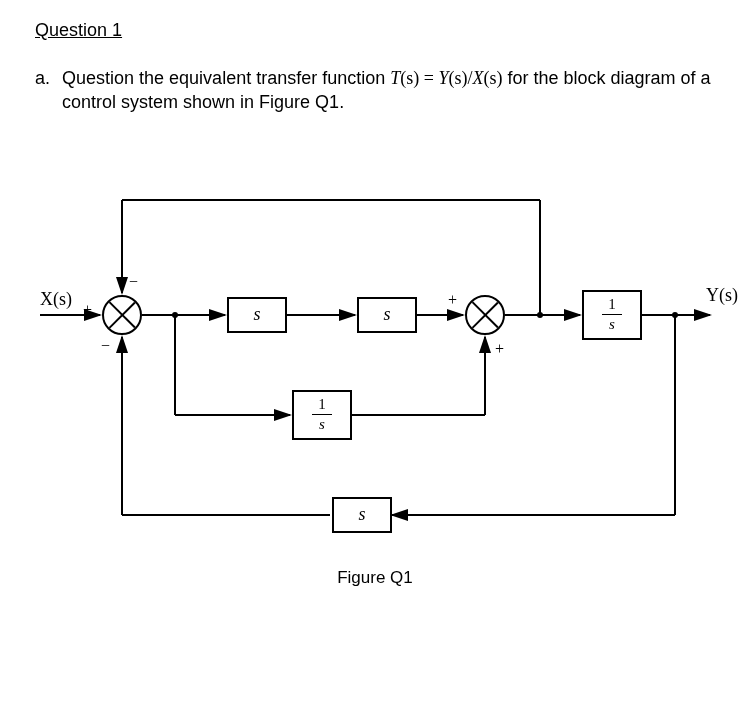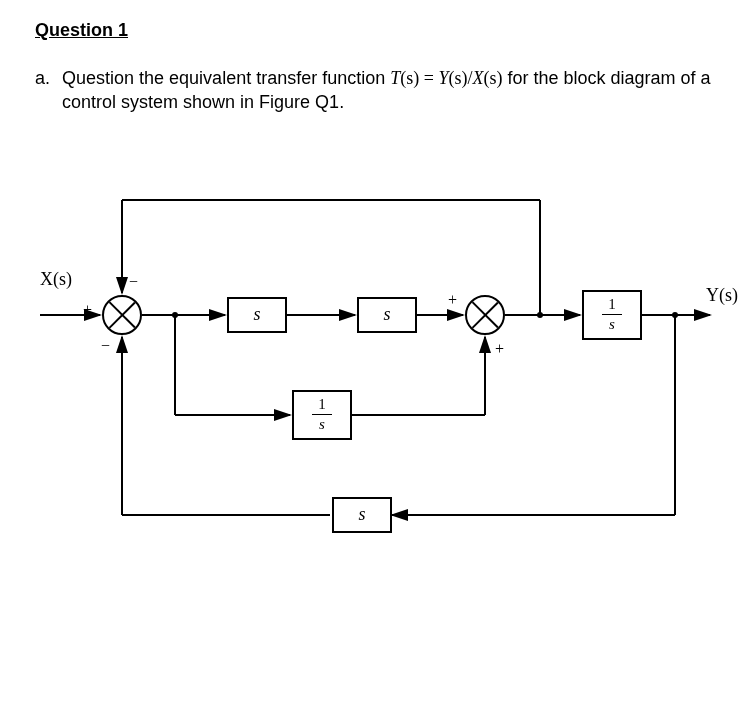--- a/index.html
+++ b/index.html
@@ -7,21 +7,21 @@
       margin: 0;
       padding: 20px 35px;
       font-family: Arial, sans-serif;
       font-size: 18px;
       color: #000;
       background: #fff;
       width: 752px;
     }
     .heading {
       text-decoration: underline;
-      font-weight: bold;
+      font-weight: normal;
       margin-bottom: 25px;
     }
     .prompt-row {
       display: flex;
       margin-bottom: 30px;
       line-height: 1.35;
     }
     .prompt-row .letter { margin-right: 12px; }
     .prompt-row .text { flex: 1; }
     .math-i { font-family: "Times New Roman", serif; font-style: italic; }
@@ -131,21 +131,21 @@
 
       <line x1="295" y1="370" x2="87" y2="370"></line>
       <line x1="87" y1="370" x2="87" y2="192" marker-end="url(#ah)"></line>
 
       <circle cx="140" cy="170" r="3" fill="#000" stroke="none"></circle>
       <circle cx="505" cy="170" r="3" fill="#000" stroke="none"></circle>
       <circle cx="640" cy="170" r="3" fill="#000" stroke="none"></circle>
     </g>
   </svg>
 
-  <div class="io-label" style="left:5px; top:124px;">X(s)</div>
+  <div class="io-label" style="left:5px; top:144px;">X(s)</div>
   <div class="io-label" style="left:671px; top:140px;">Y(s)</div>
 
   <div class="sum" style="left:67px; top:150px;"></div>
   <div class="sign" style="left:48px; top:156px;">+</div>
   <div class="sign" style="left:94px; top:128px;">−</div>
   <div class="sign" style="left:66px; top:192px;">−</div>
 
   <div class="sum" style="left:430px; top:150px;"></div>
   <div class="sign" style="left:413px; top:146px;">+</div>
   <div class="sign" style="left:460px; top:195px;">+</div>
@@ -163,13 +163,14 @@
   <div class="block" style="left:257px; top:245px; width:60px; height:50px;">
     <div class="frac">
       <span>1</span>
       <div class="fline"></div>
       <span style="font-style:italic;">s</span>
     </div>
   </div>
 
   <div class="block small" style="left:297px; top:352px;">s</div>
 
+  <div class="caption" style="position:absolute; left:0; right:0; top:415px;">Figure Q1</div>
 </div>
 
 </body></html>

